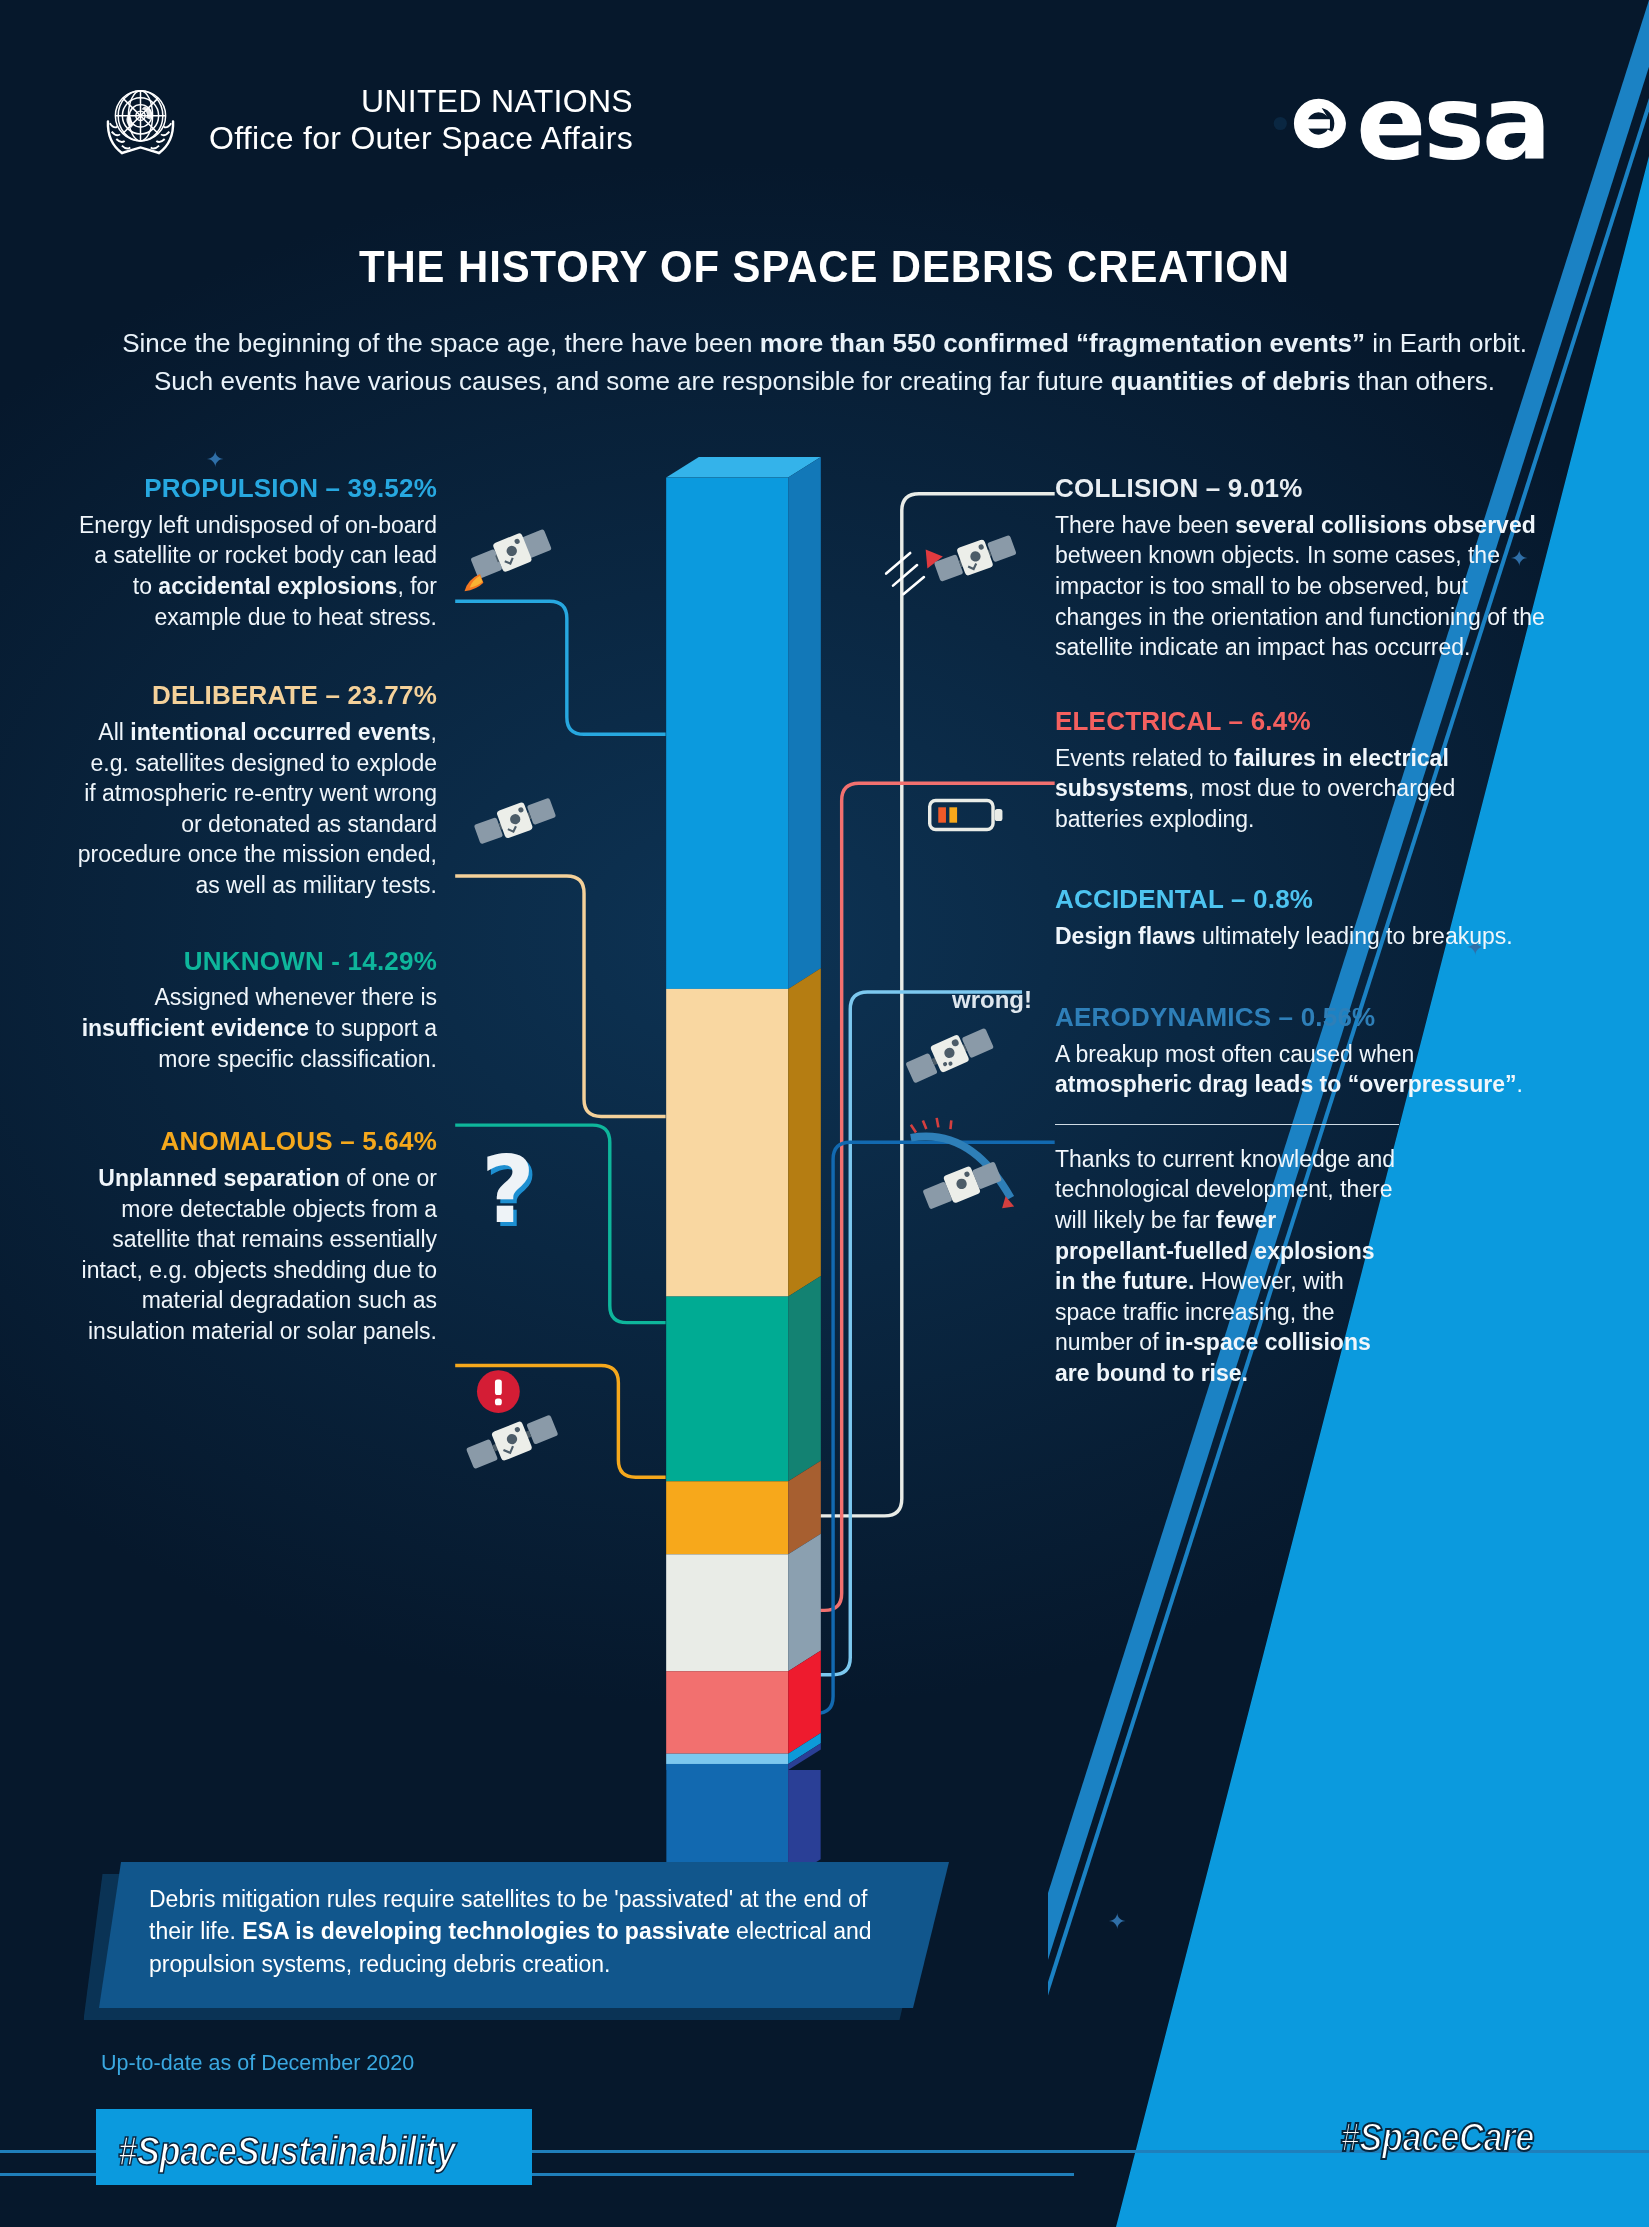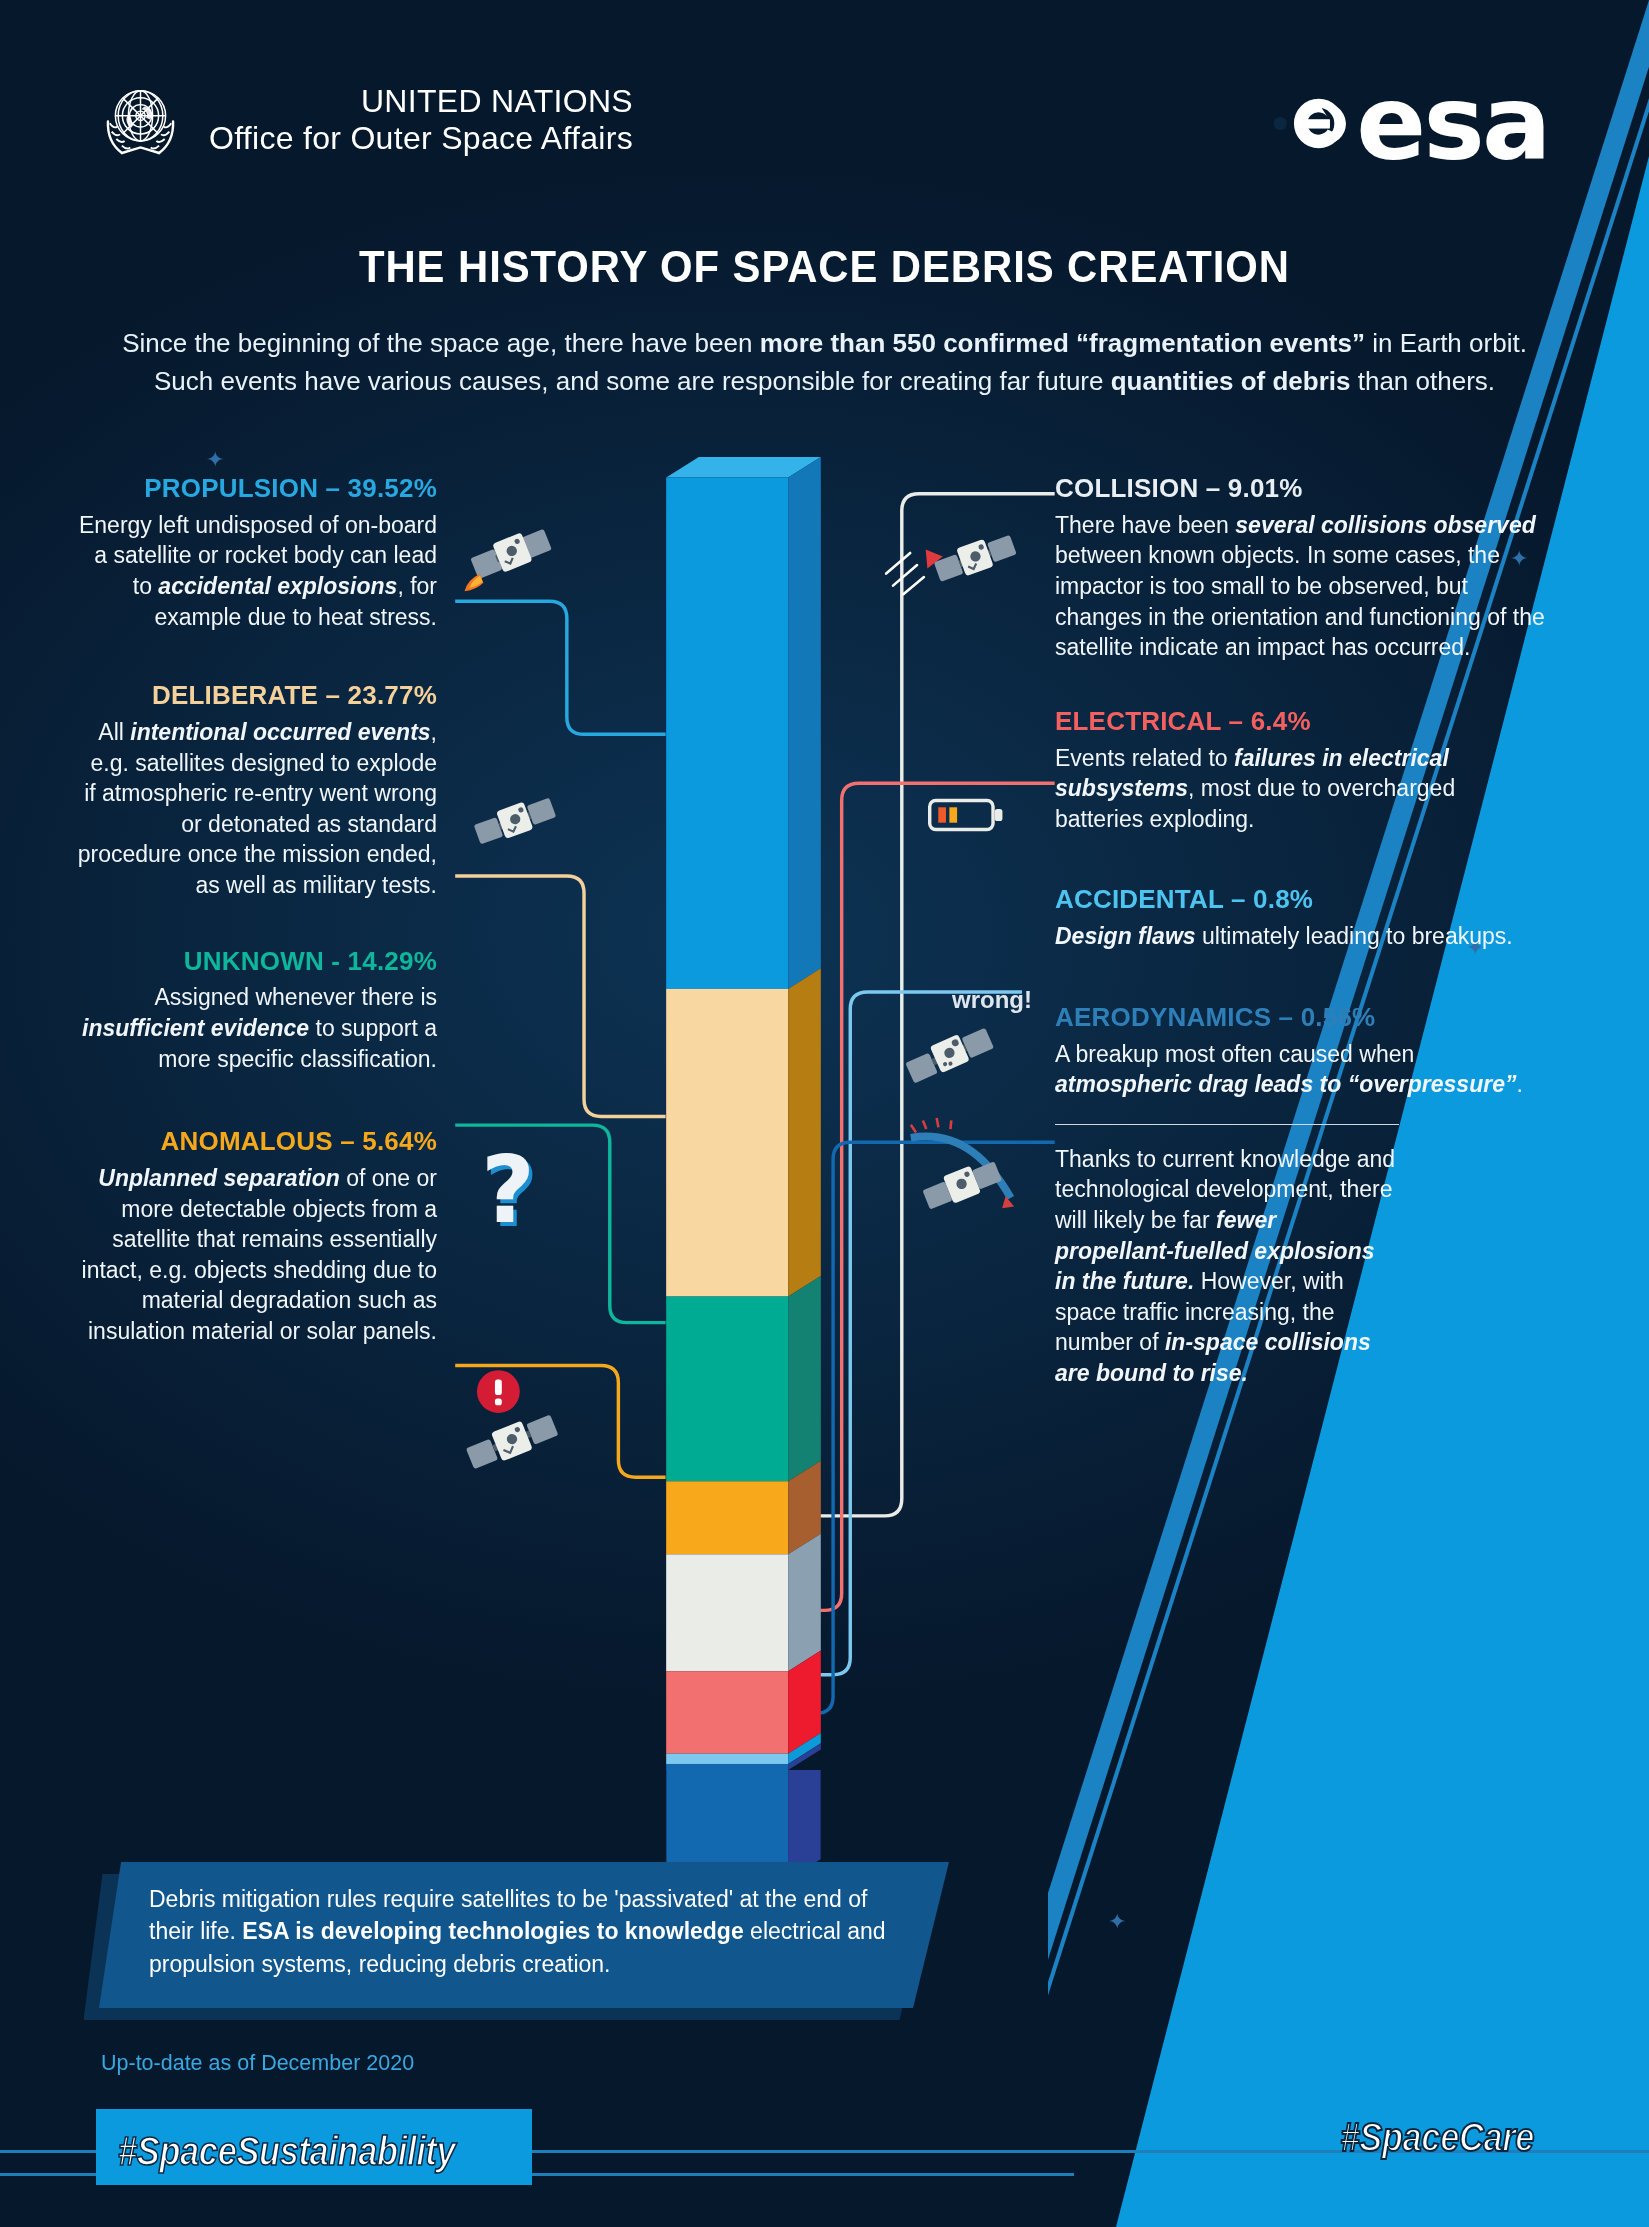--- a/index.html
+++ b/index.html
@@ -67,21 +67,21 @@
   .col-right {
     position: absolute; left: 1055px; top: 471px; width: 490px;
     text-align: left; font-size: 23px; line-height: 1.33;
   }
   .block { margin-bottom: 38px; }
   .block h3 {
     font-size: 26px; font-weight: 700; letter-spacing: 0.2px; margin-bottom: 4.3px;
     font-family: "Liberation Sans Narrow", "Liberation Sans", sans-serif;
   }
   .block p { color: #f0f6fb; }
-  .block b { font-weight: 700; font-style: italic; }
+  .block b { font-weight: 700; }
   .hr-sep { border-top: 1.7px solid #cfdbe4; margin: 24px 0 19px 0; width: 344px; }
   
   .bar-wrap { position: absolute; left: 666px; top: 478px; width: 155px; height: 1292px; }
   
   .conn { position: absolute; left: 0; top: 0; width: 1649px; height: 2227px; pointer-events: none; }
   
   .callout {
     position: absolute; left: 99px; top: 1862px; width: 850px; height: 146px;
   }
   .callout .shadow {
@@ -403,21 +403,21 @@
     <div class="hr-sep"></div>
 
     <div class="block" style="width:344px;margin-bottom:0">
       <p><span>Thanks to current knowledge and technological development, there will likely be far </span><b>fewer propellant-fuelled explosions in the future.</b><span> However, with space traffic increasing, the number of </span><b>in-space collisions are bound to rise.</b></p>
     </div>
   </div>
 
   <div class="callout">
     <div class="shadow"></div>
     <div class="panel"></div>
-    <p><span>Debris mitigation rules require satellites to be 'passivated' at the end of their life. </span><b>ESA is developing technologies to knowledge</b><span> electrical and propulsion systems, reducing debris creation.</span></p>
+    <p><span>Debris mitigation rules require satellites to be 'passivated' at the end of their life. </span><b>ESA is developing technologies to passivate</b><span> electrical and propulsion systems, reducing debris creation.</span></p>
   </div>
 
   <div class="uptodate">Up-to-date as of December 2020</div>
   <div class="rule-a"></div>
   <div class="rule-b"></div>
   <div class="tag-susta">
     <span>#SpaceSustainability</span>
   </div>
   <div class="tag-care">#SpaceCare</div>
 

